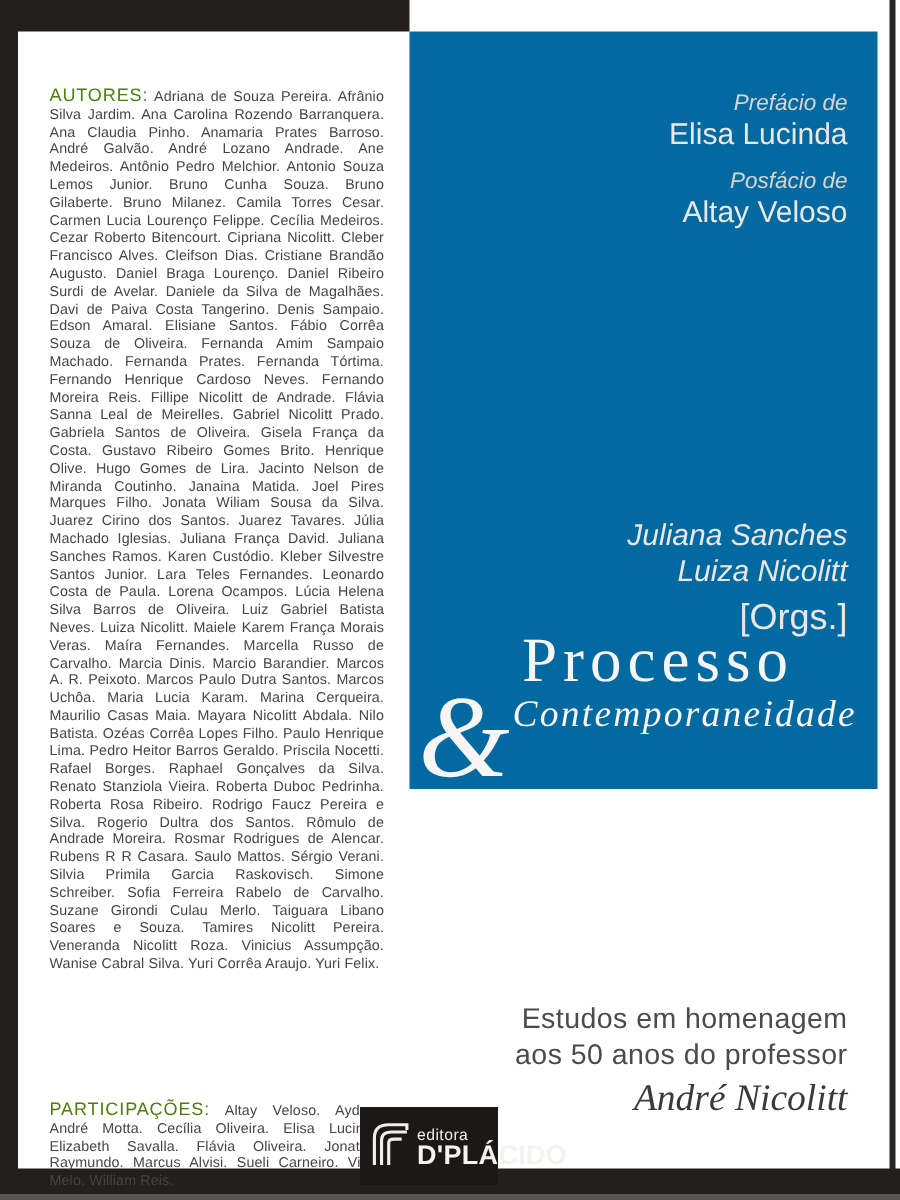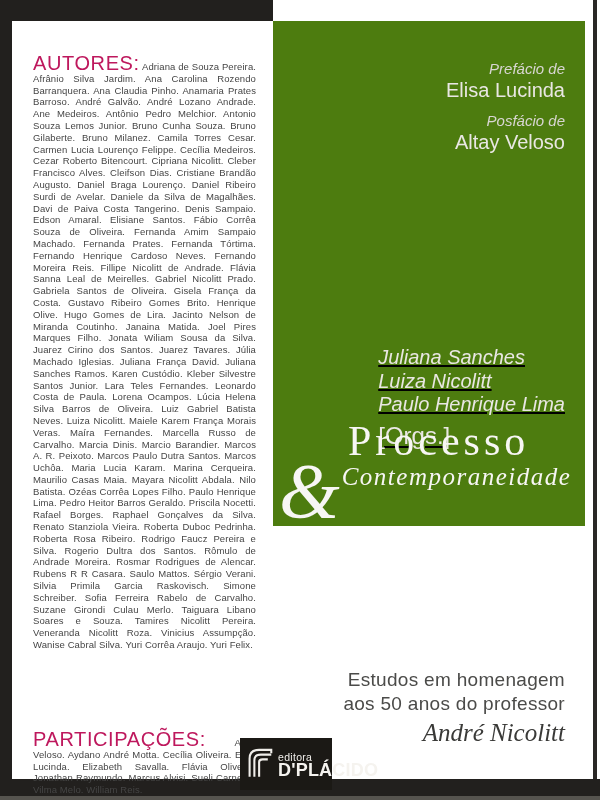--- a/index.html
+++ b/index.html
@@ -11,30 +11,30 @@
   .frame-left  {position:absolute;left:0;top:0;width:12px;height:800px;background:#22201e;}
   .frame-top   {position:absolute;left:0;top:0;width:273px;height:21px;background:#22201e;}
   .frame-bottom{position:absolute;left:0;top:779px;width:600px;height:21px;background:#22201e;}
   .frame-bottom-edge{position:absolute;left:0;top:796px;width:600px;height:4px;background:#56544f;}
   .frame-right {position:absolute;left:593px;top:0;width:4px;height:800px;background:#2a2826;}
 
   
   .left-col{position:absolute;left:33px;top:58px;width:223px;color:#424242;}
   .runin-par{margin:0;font-size:9.5px;line-height:11.8px;text-align:justify;
              letter-spacing:0.1px;color:#454545;}
-  .runin-head{font-size:20px;letter-spacing:0.6px;color:#be185d;}
+  .runin-head{font-size:12px;letter-spacing:0.6px;color:#4d7c0f;}
   .participations{position:absolute;left:33px;top:686px;width:223px;margin-top:48px;}
 
   
-  .black-box{position:absolute;left:273px;top:21px;width:312px;height:505px;background:#4d7c0f;}
+  .black-box{position:absolute;left:273px;top:21px;width:312px;height:505px;background:#0369a1;}
   .preface-block{position:absolute;top:38px;right:20px;text-align:right;color:#dddbd7;}
   .pref-label{font-style:italic;font-size:15px;line-height:19px;color:#d8d6d2;}
   .pref-name{font-size:20px;line-height:24px;color:#e9e7e3;margin-bottom:9px;}
 
-  .orgs-block{position:absolute;top:325px;right:20px;text-decoration:underline;}
+  .orgs-block{position:absolute;top:325px;right:20px;text-align:right;}
   .org-name{font-style:italic;font-size:20px;line-height:23.5px;color:#e9e7e3;}
   .orgs-tag{font-size:24px;line-height:22px;color:#e9e7e3;margin-top:8px;}
 
   .title-block{position:absolute;left:6px;bottom:4px;color:#f7f6f4;
                font-family:"Liberation Serif",serif;}
   .title-line1{font-size:42px;line-height:42px;letter-spacing:4px;margin-left:27px;text-align:center;}
   .title-amp-row{display:flex;align-items:flex-start;margin-top:-2px;}
   .title-amp{font-size:78px;line-height:62px;font-style:italic;letter-spacing:0;}
   .title-right{margin-left:2px;margin-top:4px;}
   .title-line2{font-size:36px;line-height:34px;letter-spacing:2px;}
@@ -78,21 +78,20 @@
     <div class="preface-block">
       <div class="pref-label">Prefácio de</div>
       <div class="pref-name">Elisa Lucinda</div>
       <div class="pref-label">Posfácio de</div>
       <div class="pref-name">Altay Veloso</div>
     </div>
 
     <div class="orgs-block">
       <div class="org-name">Juliana Sanches</div>
       <div class="org-name">Luiza Nicolitt</div>
-      <div class="org-name">Paulo Henrique Lima</div>
       <div class="orgs-tag">[Orgs.]</div>
     </div>
 
     <div class="title-block">
       <div class="title-line1">Processo</div>
       <div class="title-amp-row">
         <div class="title-amp">&amp;</div>
         <div class="title-right">
           <div class="title-line3">Contemporaneidade</div>
         </div>

